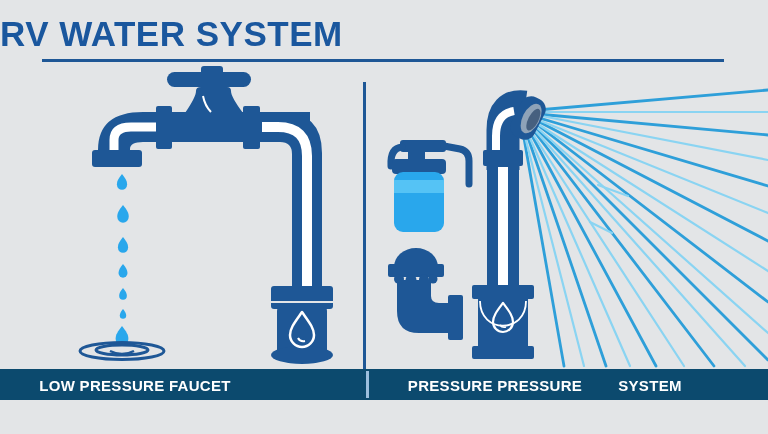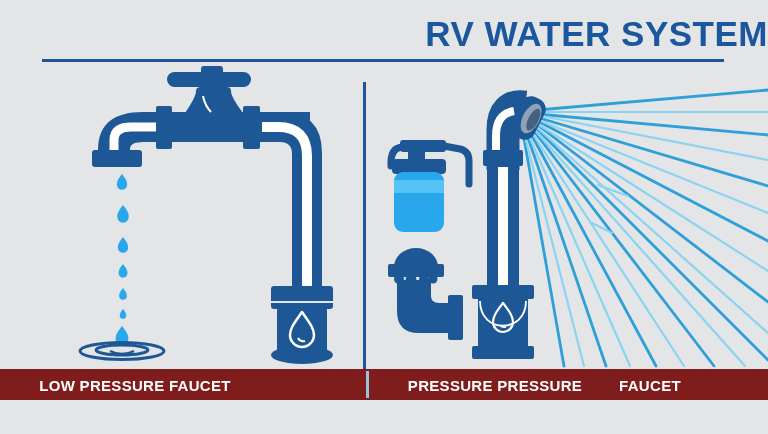--- a/index.html
+++ b/index.html
@@ -1,23 +1,23 @@
 <!DOCTYPE html>
 <html><head>
 <meta charset="utf-8">
 <style>
   html,body{margin:0;padding:0;background:#E3E5E7;}
   .stage{position:relative;width:768px;height:434px;background:#E3E5E7;overflow:hidden;
          font-family:"Liberation Sans",sans-serif;}
-  .title{position:absolute;top:14px;left:0;right:0;margin:0;text-align:right;
+  .title{position:absolute;top:14px;left:0;right:0;margin:0;text-align:left;
          font-size:35px;font-weight:bold;color:#1A579E;letter-spacing:0.5px;}
   .title-rule{position:absolute;top:59px;left:42px;width:682px;height:3px;background:#1E5796;}
   .v-divider{position:absolute;top:82px;left:363px;width:3px;height:287px;background:#1E5796;}
   .illustration{position:absolute;top:0;left:0;}
-  .band{position:absolute;top:369px;left:0;width:768px;height:31px;background:#7f1d1d;text-decoration:underline;}
+  .band{position:absolute;top:369px;left:0;width:768px;height:31px;background:#0c4a6e;text-decoration:underline;}
   .bl{position:absolute;top:50%;transform:translate(-50%,-50%);white-space:nowrap;
       color:#FFFFFF;font-size:15px;font-weight:bold;letter-spacing:0.3px;}
   .band-divider{position:absolute;top:2px;bottom:2px;left:366px;width:3px;background:#9DBFDE;}
 </style>
 </head>
 <body>
 
 <div class="stage">
 
   <h1 class="title">RV WATER SYSTEM</h1>
@@ -147,16 +147,16 @@
       <rect x="483" y="150" width="40" height="16" rx="2" fill="#1E5796"></rect>
       <rect x="487" y="164" width="32" height="123" fill="#1E5796"></rect>
       <rect x="498" y="167" width="10" height="118" fill="#FFFFFF"></rect>
     </g>
   </svg>
 
   <div class="band">
     <span class="bl" style="left:135px">LOW PRESSURE FAUCET</span>
     <div class="band-divider"></div>
     <span class="bl" style="left:495px">PRESSURE PRESSURE</span>
-    <span class="bl" style="left:650px">FAUCET</span>
+    <span class="bl" style="left:650px">SYSTEM</span>
   </div>
 
 </div>
 
 </body></html>

